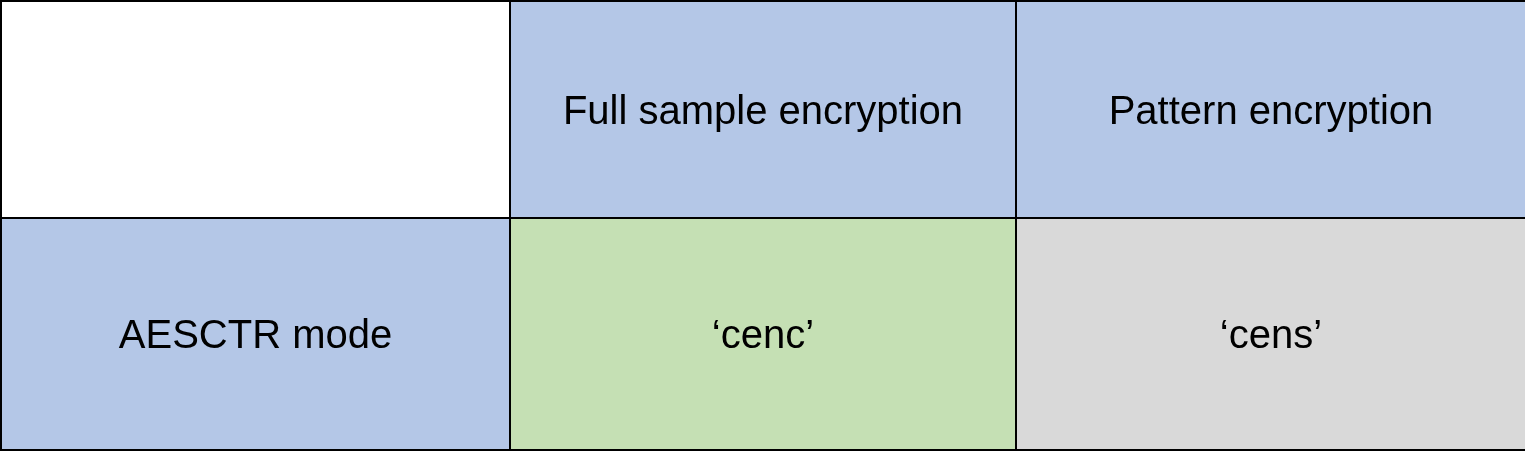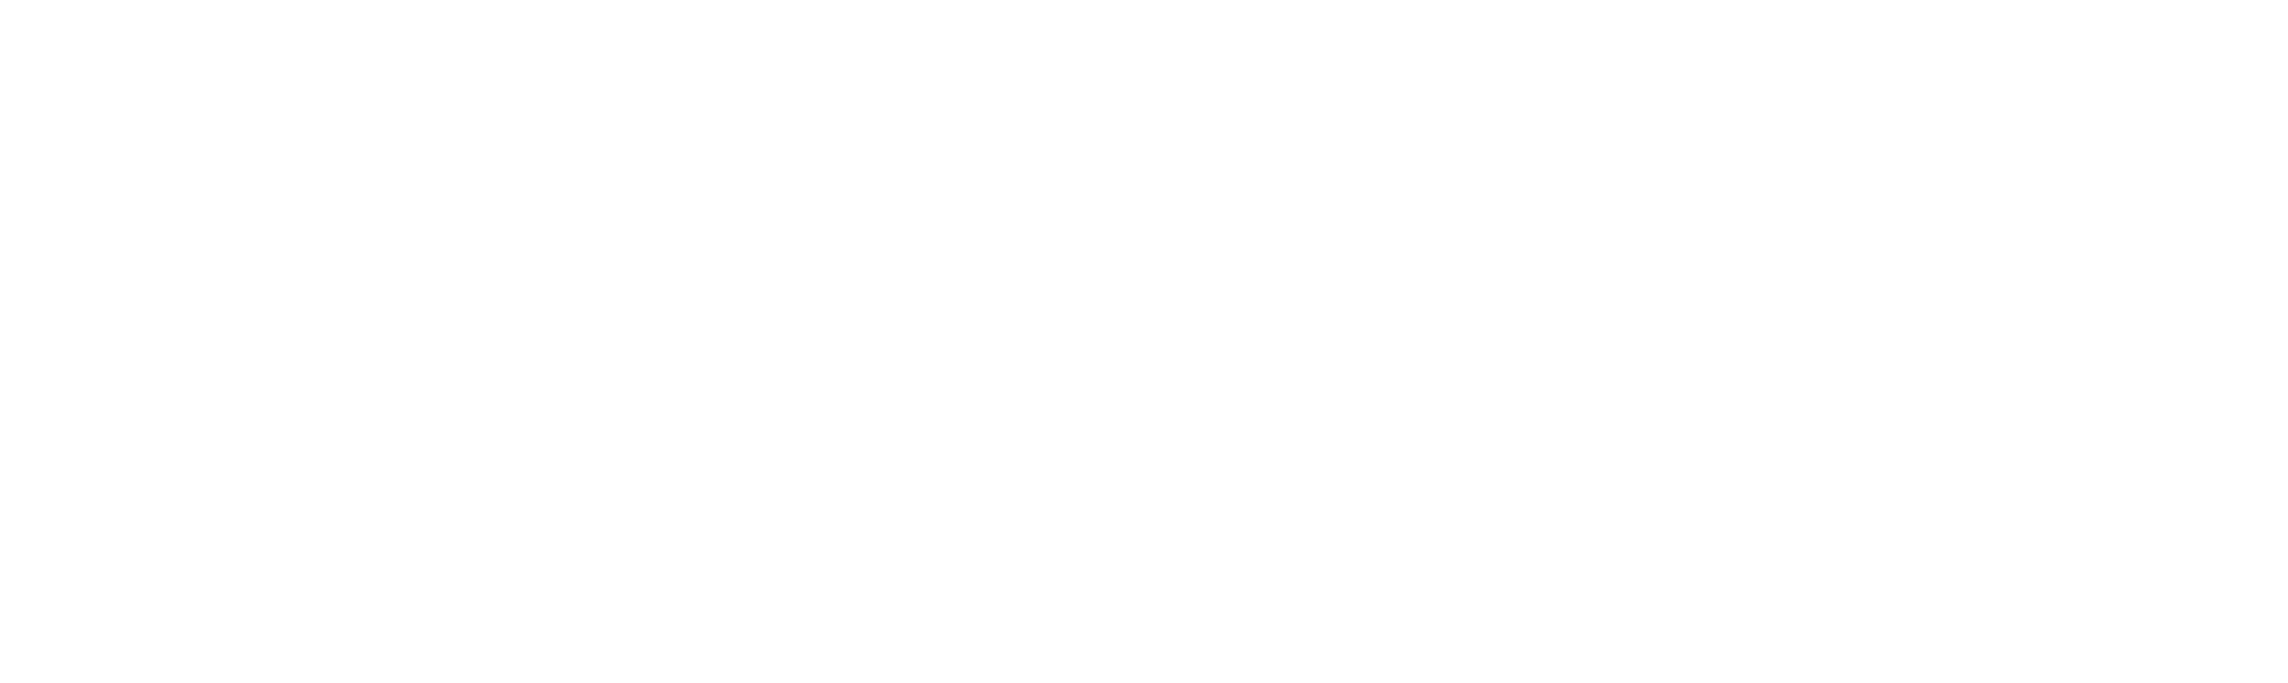--- a/index.html
+++ b/index.html
@@ -86,16 +86,26 @@
 </head>
 <body>
 
 <table id="matrix-table">
   <colgroup>
     <col class="col-stub">
     <col class="col-data-1">
     <col class="col-data-2">
   </colgroup>
   <tbody>
+    <tr class="row-head">
+      <td class="cell-corner no-left"></td>
+      <td class="cell-header">Full sample encryption</td>
+      <td class="cell-header">Pattern encryption</td>
+    </tr>
 
+    <tr class="row-body">
+      <td class="cell-rowlabel no-left">AESCTR mode</td>
+      <td class="cell-green code-sans">‘cenc’</td>
+      <td class="cell-gray code-sans">‘cens’</td>
+    </tr>
 
   </tbody>
 </table>
 
 </body></html>

